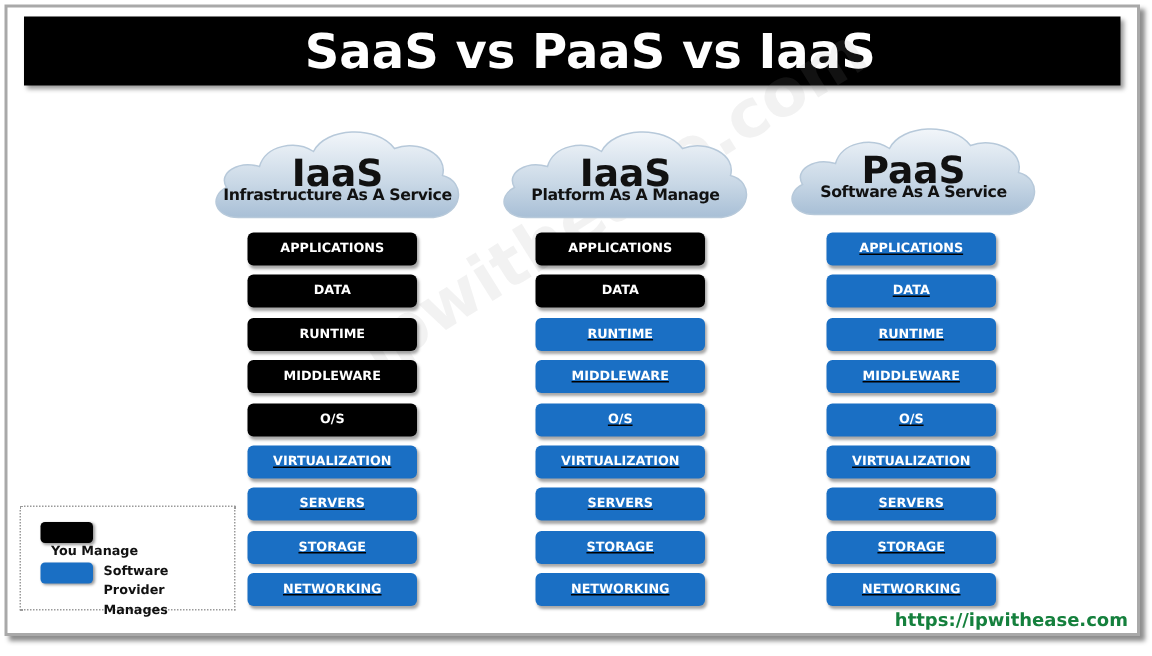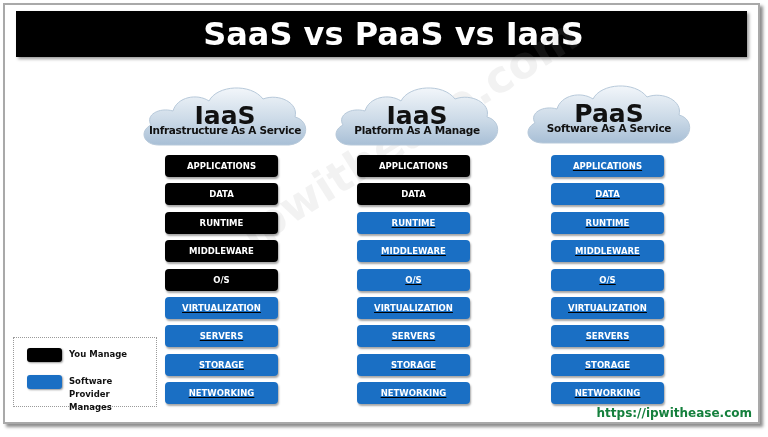--- a/index.html
+++ b/index.html
@@ -153,21 +153,21 @@
   <div class="layer provider">RUNTIME</div>
   <div class="layer provider">MIDDLEWARE</div>
   <div class="layer provider">O/S</div>
   <div class="layer provider">VIRTUALIZATION</div>
   <div class="layer provider">SERVERS</div>
   <div class="layer provider">STORAGE</div>
   <div class="layer provider">NETWORKING</div>
 </div>
 
 <div class="legend">
-  <div class="legend-row" style="top:10px;">
+  <div class="legend-row" style="top:10px;flex-direction:column;">
     <div class="swatch" style="background:#000000;"></div>
     <div class="legend-label">You Manage</div>
   </div>
   <div class="legend-row" style="top:37px;">
     <div class="swatch" style="background:#1a6fc4;"></div>
     <div class="legend-label">Software Provider Manages</div>
   </div>
 </div>
 
 <div class="site-url">https://ipwithease.com</div>

